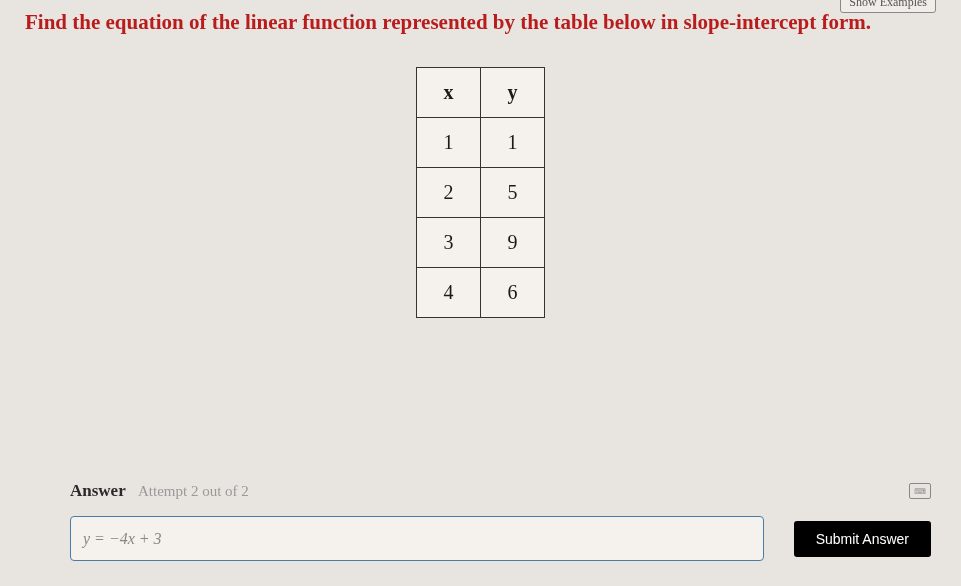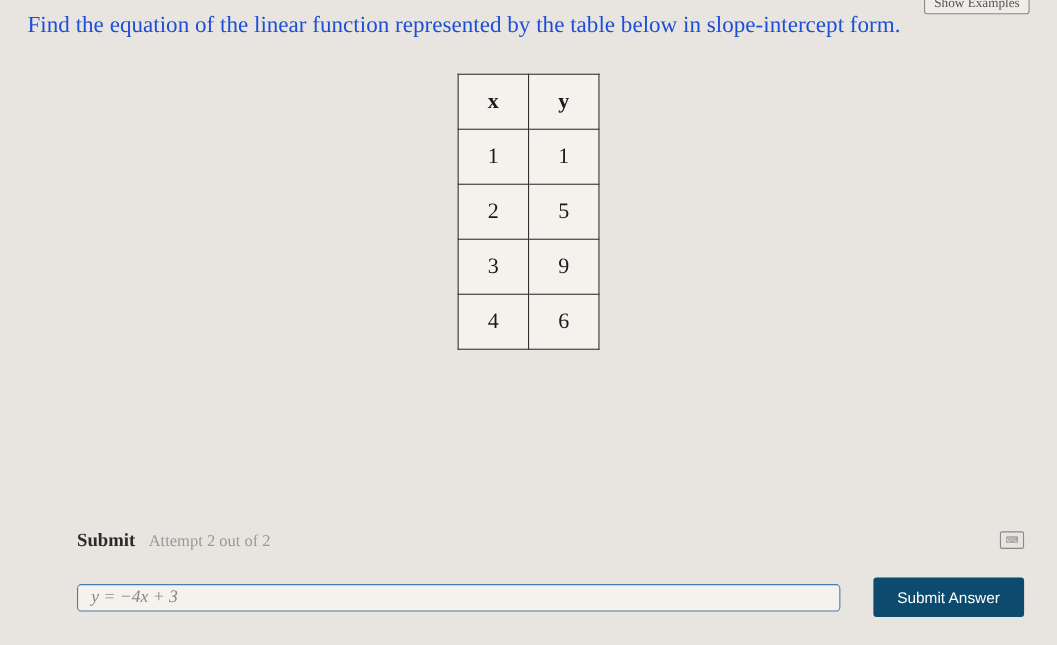--- a/index.html
+++ b/index.html
@@ -22,22 +22,23 @@
       border: 1px solid #888;
       padding: 2px 8px;
       font-size: 12px;
       color: #555;
       background: #f0ede8;
       border-radius: 3px;
     }
     .question {
       padding: 8px 25px 10px 25px;
       font-size: 21px;
-      color: #1d4ed8;
+      color: #b91c1c;
       line-height: 1.4;
+      font-weight: bold;
     }
     .table-wrap {
       display: flex;
       justify-content: center;
       margin-top: 20px;
     }
     table {
       border-collapse: collapse;
       background: #f5f2ed;
     }
@@ -91,34 +92,34 @@
       position: absolute;
       bottom: 25px;
       left: 70px;
       right: 30px;
       display: flex;
       align-items: center;
       gap: 30px;
     }
     .answer-input {
       flex: 1;
-      height: 25px;
+      height: 45px;
       border: 1px solid #4a7ba8;
       border-radius: 4px;
       background: #f5f2ed;
       padding: 0 12px;
       font-size: 16px;
       color: #888;
       font-family: Georgia, serif;
       font-style: italic;
       display: flex;
       align-items: center;
     }
     .submit-btn {
-      background: #0c4a6e;
+      background: #000000;
       color: #fff;
       border: none;
       padding: 10px 22px;
       font-size: 14px;
       font-family: Arial, sans-serif;
       border-radius: 3px;
       cursor: pointer;
     }
   </style>
 </head>
@@ -150,21 +151,21 @@
     <tr>
       <td>4</td>
       <td>6</td>
     </tr>
   </tbody>
     </table>
 </div>
 
 <div class="answer-section">
   <span class="answer-label">
-    <span class="bold">Submit</span>
+    <span class="bold">Answer</span>
     <span class="attempt">Attempt 2 out of 2</span>
   </span>
   <div class="keyboard-icon">⌨</div>
 </div>
 
 <div class="input-row">
   <div class="answer-input">y = −4x + 3</div>
   <button class="submit-btn">Submit Answer</button>
 </div>
 

